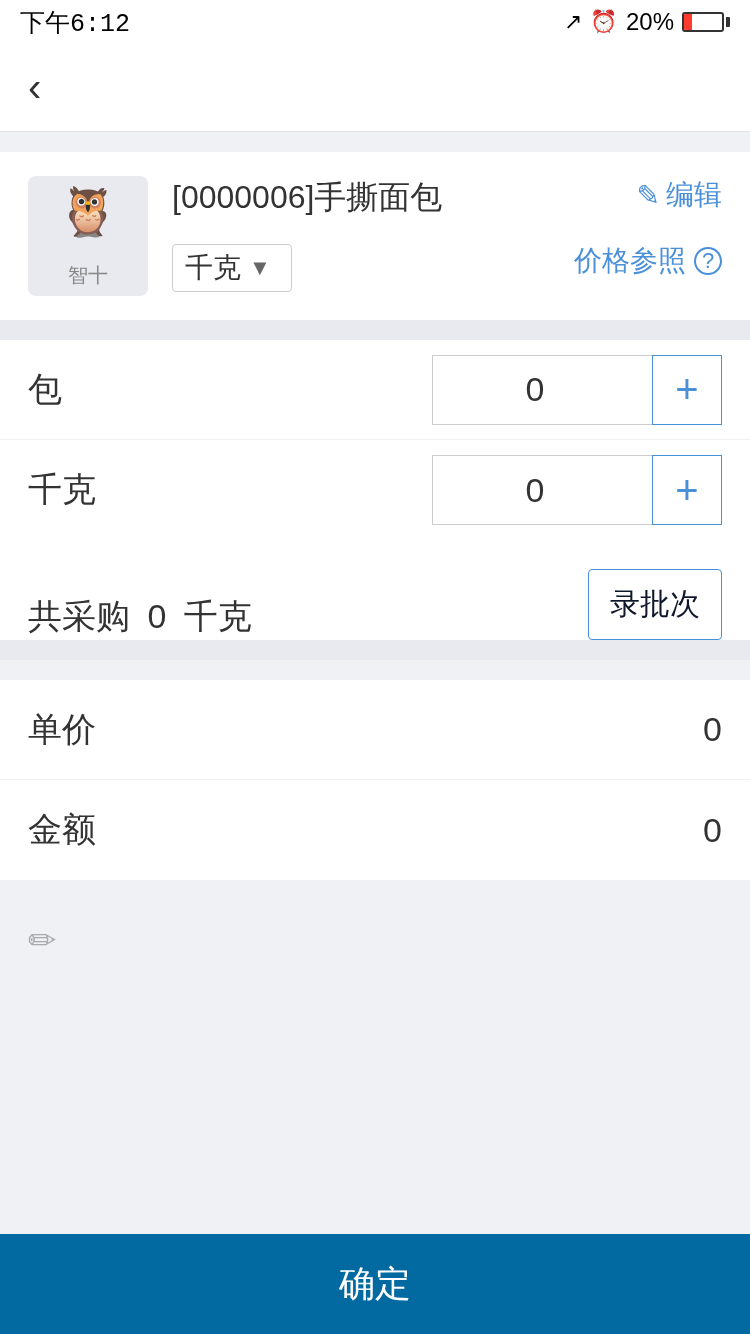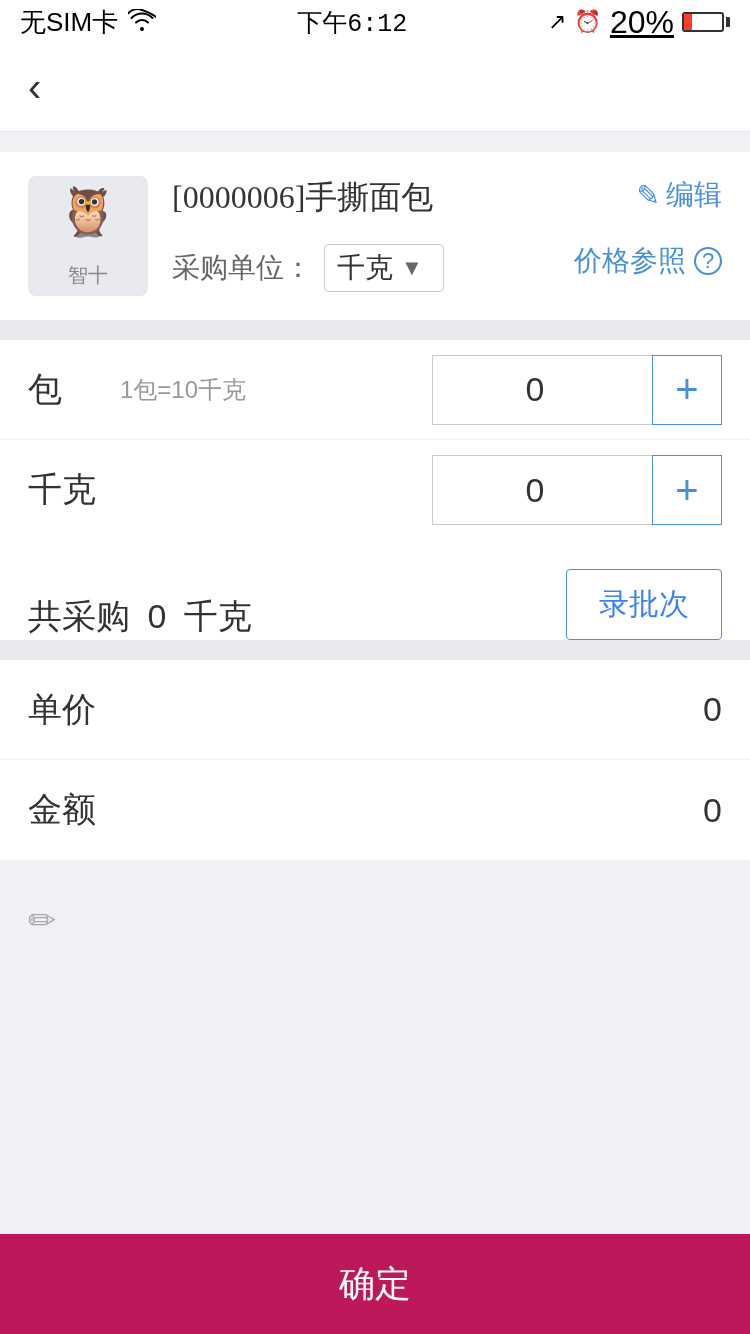--- a/index.html
+++ b/index.html
@@ -95,21 +95,20 @@
       font-size: 48px;
       color: #aaa;
     }
     .product-thumb-label {
       font-size: 20px;
       color: #888;
       margin-top: 22px;
     }
     .product-info {
       flex: 1;
-      font-family: Liberation Serif, serif;
     }
     .product-name {
       font-size: 32px;
       font-weight: 500;
       color: #333;
       margin-bottom: 24px;
     }
     .product-unit-row {
       display: flex;
       align-items: center;
@@ -233,31 +232,32 @@
       justify-content: space-between;
       padding: 0 28px;
       height: 100px;
     }
     .total-text {
       font-size: 34px;
       color: #333;
     }
     .record-btn {
       border: 1px solid #4a90d9;
-      color: #3b82f6;
+      color: #0f172a;
       background: #fff;
       border-radius: 4px;
-      padding: 14px 32px;
+      padding: 14px 21px;
       font-size: 30px;
       cursor: pointer;
     }
 
     
     .price-section {
       background: #fff;
+      margin-top: 20px;
     }
     .price-row {
       display: flex;
       align-items: center;
       justify-content: space-between;
       padding: 0 28px;
       height: 100px;
       border-bottom: 1px solid #f0f0f0;
     }
     .price-row:last-child {
@@ -298,21 +298,21 @@
       min-height: 300px;
     }
 
     
     .confirm-bar {
       position: fixed;
       bottom: 0;
       left: 0;
       width: 750px;
       height: 100px;
-      background: #be185d;
+      background: #0369a1;
       display: flex;
       align-items: center;
       justify-content: center;
       cursor: pointer;
     }
     .confirm-text {
       font-size: 36px;
       color: #fff;
       font-weight: 400;
     }
@@ -320,36 +320,25 @@
     .main-content {
       padding-bottom: 100px;
     }
   </style>
 </head>
 <body>
 
 <div class="main-content">
 
   <div class="status-bar">
-    <div class="status-left">
-      <span>无SIM卡</span>
-      <span>
-        <svg width="28" height="22" viewBox="0 0 28 22" fill="none">
-          <path d="M14 18a2 2 0 110 4 2 2 0 010-4z" fill="#000"></path>
-          <path d="M8 13.5C9.6 11.9 11.7 11 14 11s4.4.9 6 2.5" stroke="#000" stroke-width="2" fill="none" stroke-linecap="round"></path>
-          <path d="M3.5 9C6.5 6 10 4.5 14 4.5S21.5 6 24.5 9" stroke="#000" stroke-width="2" fill="none" stroke-linecap="round"></path>
-          <path d="M0 4.5C4 .5 8.7-1 14 1s10 3.5 14 7" stroke="#000" stroke-width="2" fill="none" stroke-linecap="round"></path>
-        </svg>
-      </span>
-    </div>
     <div class="status-center">下午6:12</div>
     <div class="status-right">
       <span style="font-size:22px;">↗</span>
       <span style="font-size:22px;">⏰</span>
-      <span style="font-size:32px;text-decoration:underline;">20%</span>
+      <span style="font-size:24px;">20%</span>
       <div class="battery">
         <div class="battery-body">
           <div class="battery-fill"></div>
         </div>
         <div class="battery-tip"></div>
       </div>
     </div>
   </div>
 
   <div class="nav-bar">
@@ -357,21 +346,20 @@
   </div>
 
   <div class="product-card">
     <div class="product-thumb">
       <span class="product-thumb-icon">🦉</span>
       <span class="product-thumb-label">智十</span>
     </div>
     <div class="product-info">
       <div class="product-name">[0000006]手撕面包</div>
       <div class="product-unit-row">
-        <span>采购单位：</span>
         <div class="unit-select">
           <span>千克</span>
           <span class="unit-select-arrow">▼</span>
         </div>
       </div>
     </div>
     <div class="edit-btn">
       <span>✎</span>
       <span>编辑</span>
     </div>
@@ -380,21 +368,20 @@
       <span class="price-ref-help">?</span>
     </div>
   </div>
 
   <div class="section-divider"></div>
 
   <div class="input-section">
 
     <div class="input-row">
       <span class="input-label">包</span>
-      <span class="input-sublabel">1包=10千克</span>
       <div class="input-control">
         <input class="qty-input" type="number" value="0" style="">
         <div class="qty-plus">+</div>
       </div>
     </div>
 
     <div class="input-row">
       <span class="input-label">千克</span>
       <span class="input-sublabel"></span>
       <div class="input-control">

